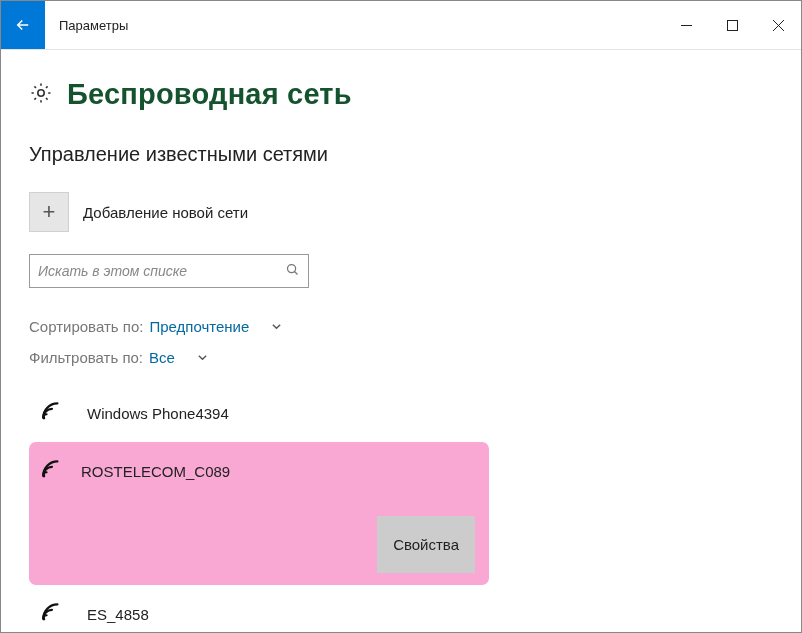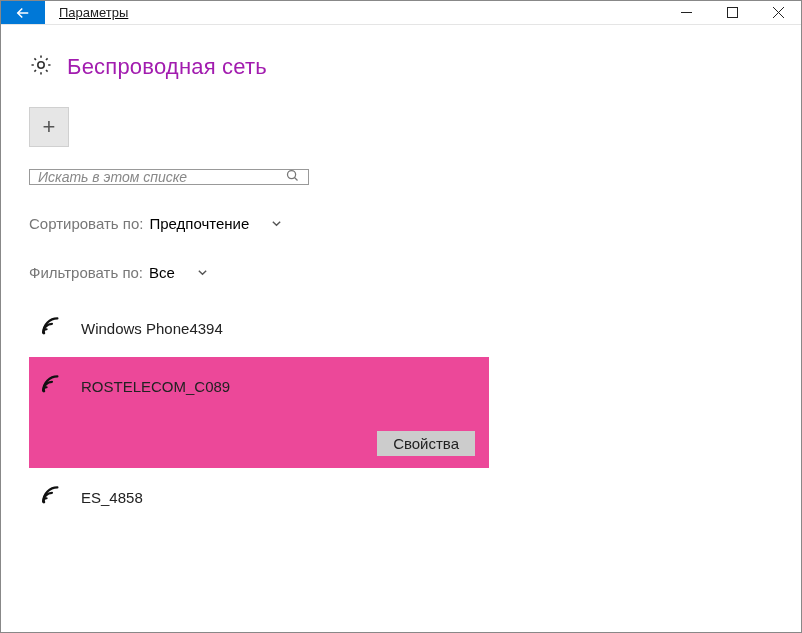--- a/index.html
+++ b/index.html
@@ -6,25 +6,24 @@
   body {
     font-family: "Segoe UI", Tahoma, sans-serif;
     background: #fff;
     width: 802px;
     height: 633px;
     overflow: hidden;
     border: 1px solid #888;
   }
   
   .titlebar {
-    height: 24px;
+    height: 49px;
     display: flex;
     align-items: stretch;
     border-bottom: 1px solid #e5e5e5;
-    text-decoration: underline;
   }
   .back-btn {
     width: 44px;
     background: #0078d7;
     display: flex;
     align-items: center;
     justify-content: center;
     color: #fff;
   }
   .back-btn svg { width: 18px; height: 18px; }
@@ -54,24 +53,24 @@
     padding: 20px 28px 0 28px;
   }
   .page-heading {
     display: flex;
     align-items: center;
     gap: 14px;
     margin-top: 8px;
   }
   .gear-icon svg { width: 24px; height: 24px; color:#333; }
   .page-heading h1 {
-    font-weight: 400;
-    font-size: 22px;
+    font-weight: 700;
+    font-size: 29px;
     letter-spacing: 0.2px;
-    color: #a21caf;
+    color: #14532d;
   }
   .section-title {
     margin-top: 32px;
     font-size: 20px;
     font-weight: 400;
     color: #222;
   }
   .add-row {
     margin-top: 26px;
     display: flex;
@@ -88,21 +87,21 @@
     justify-content: center;
     font-size: 22px;
     color: #555;
     font-weight: 300;
   }
   .add-label { font-size: 15px; color: #222; }
 
   .search-box {
     margin-top: 22px;
     width: 280px;
-    height: 16px;
+    height: 34px;
     border: 1px solid #999;
     display: flex;
     align-items: center;
     padding: 0 8px;
     color: #777;
   }
   .search-box input {
     flex: 1;
     border: none;
     outline: none;
@@ -113,56 +112,57 @@
   }
   .search-box input::placeholder { color: #888; font-style: italic; }
   .search-ico svg { width: 15px; height: 15px; color:#777; }
 
   .sort-row, .filter-row {
     margin-top: 30px;
     font-size: 15px;
     display: flex;
     align-items: center;
   }
-  .filter-row { margin-top: 32px; }
+  .filter-row { margin-top: 14px; }
   .sort-label, .filter-label { color: #777; }
   .list-gap { height: 4px; }
-  .sort-value, .filter-value { color: #000000; margin-left: 6px; display:flex; align-items:flex-start; gap:22px;}
+  .sort-value, .filter-value { color: #0369a1; margin-left: 6px; display:flex; align-items:flex-start; gap:22px;}
   .chev svg { width: 11px; height: 11px; color:#555; }
 
   .net-list { margin-top: 22px; width: 460px; }
   .net-item {
     padding: 10px 10px;
     display: flex;
     align-items: center;
-    gap: 16px;
+    gap: 22px;
   }
   .net-item.selected {
-    background: #ec4899;
+    background: #f9a8d4;
     display: block;
     padding: 14px 10px 12px 10px;
+    border-radius: 7px;
   }
   .net-item.selected .net-head {
     display: flex;
     align-items: center;
     gap: 16px;
   }
   .wifi-ico svg { width: 26px; height: 26px; color:#111; }
   .net-name { font-size: 15px; color: #222; }
   .net-actions {
     display: flex;
     justify-content: flex-end;
     gap: 10px;
     margin-top: 30px;
     padding-right: 4px;
   }
   .net-btn {
     background: #ccc;
     border: none;
-    padding: 4px 16px;
+    padding: 20px 16px;
     font-size: 15px;
     color: #222;
     font-family: inherit;
   }
   .highlight-box {
     position: relative;
   }
   .highlight-frame {
     position: absolute;
     border: 4px solid #d10000;
@@ -206,23 +206,25 @@
   <div class="page-heading">
     <span class="gear-icon">
       <svg viewBox="0 0 24 24" fill="none" stroke="currentColor" stroke-width="1.6">
         <circle cx="12" cy="12" r="3.2"></circle>
         <path d="M12 2.5v2.3M12 19.2v2.3M21.5 12h-2.3M4.8 12H2.5M18.6 5.4l-1.6 1.6M7 17l-1.6 1.6M18.6 18.6L17 17M7 7 5.4 5.4"></path>
       </svg>
     </span>
     <h1>Беспроводная сеть</h1>
   </div>
 
+  <h2 class="section-title">Управление известными сетями</h2>
 
   <div class="add-row">
     <div class="plus-tile">+</div>
+    <div class="add-label">Добавление новой сети</div>
   </div>
 
   <div class="search-box">
     <input type="text" placeholder="Искать в этом списке" style="">
     <span class="search-ico">
       <svg viewBox="0 0 24 24" fill="none" stroke="currentColor" stroke-width="2">
           <circle cx="10.5" cy="10.5" r="6.5"></circle>
           <line x1="20" y1="20" x2="15.2" y2="15.2"></line>
         </svg>
     </span>

